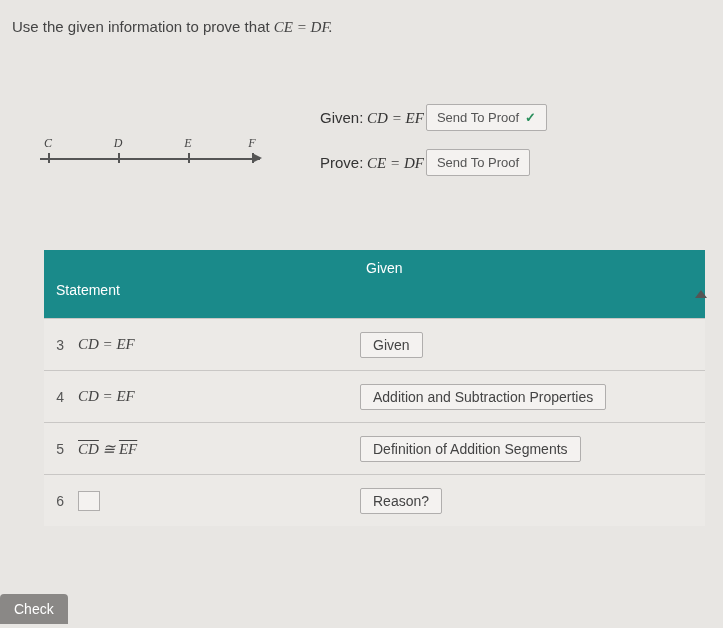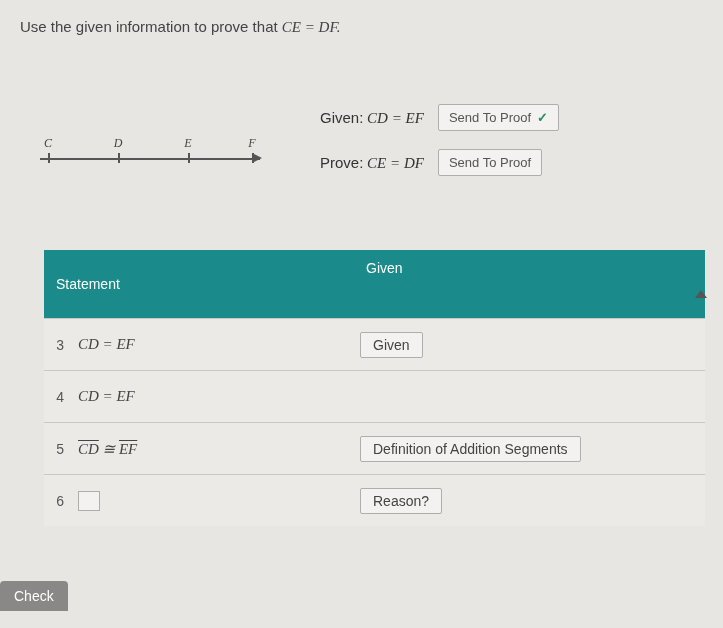--- a/index.html
+++ b/index.html
@@ -9,21 +9,20 @@
       width: 723px;
       height: 628px;
       overflow: hidden;
       position: relative;
       color: #333;
     }
     .instruction {
       padding: 18px 20px 8px 12px;
       font-size: 15px;
       color: #444;
-      margin-left: 8px;
     }
     .instruction .math { font-style: italic; font-family: 'Times New Roman', serif; }
     .figure-area {
       display: flex;
       align-items: flex-start;
       padding: 60px 20px 20px 40px;
       gap: 60px;
     }
     .number-line {
       position: relative;
@@ -59,21 +58,21 @@
       font-family: 'Times New Roman', serif;
       color: #444;
       transform: translateX(-50%);
     }
     .given-prove {
       display: flex;
       flex-direction: column;
       gap: 18px;
       font-size: 15px;
     }
-    .gp-row { display: flex; align-items: center; gap: 14px; }
+    .gp-row { display: flex; align-items: center; gap: 2px; }
     .gp-text { font-family: 'Times New Roman', serif; color: #333; white-space: nowrap; }
     .gp-text .lbl { font-family: Arial, sans-serif; }
     .gp-text i { font-style: italic; }
     .send-btn {
       border: 1px solid #b0aead;
       background: #f4f2f0;
       padding: 5px 10px;
       font-size: 13px;
       color: #555;
       border-radius: 2px;
@@ -89,21 +88,21 @@
     .proof-table {
       margin: 50px 18px 0 44px;
       position: relative;
     }
     .pt-header {
       display: flex;
       background: #1a8a8a;
       color: #fff;
       font-size: 14px;
     }
-    .pt-col-stmt { width: 310px; padding: 26px 12px; }
+    .pt-col-stmt { width: 310px; padding: 20px 12px; margin-top: 12px; }
     .pt-col-reason { flex: 1; padding: 10px 12px; }
     .pt-row {
       display: flex;
       align-items: center;
       border-top: 1px solid #c9c7c5;
       min-height: 52px;
       background: #eceae7;
     }
     .pt-row:first-of-type { border-top: none; }
     .pt-num {
@@ -148,21 +147,21 @@
       position: absolute;
       right: -2px;
       top: 40px;
       width: 0; height: 0;
       border-left: 6px solid transparent;
       border-right: 6px solid transparent;
       border-bottom: 8px solid #555;
     }
     .check-btn-wrap {
       position: absolute;
-      left: 0; bottom: 17px;
+      left: 0; bottom: 4px;
     }
     .check-btn {
       background: #8a8886;
       color: #fff;
       border: none;
       border-radius: 4px 4px 0 0;
       padding: 7px 14px;
       font-size: 14px;
       cursor: pointer;
     }
@@ -222,20 +221,23 @@
     <div class="pt-num">3</div>
     <div class="pt-stmt">CD = EF</div>
     <div class="pt-reason">
       <span class="reason-box">Given</span>
     </div>
   </div>
 
   <div class="pt-row">
     <div class="pt-num">4</div>
     <div class="pt-stmt">CD = EF</div>
+    <div class="pt-reason">
+      <span class="reason-box">Addition and Subtraction Properties</span>
+    </div>
   </div>
 
   <div class="pt-row">
     <div class="pt-num">5</div>
     <div class="pt-stmt"><span class="overline">CD</span> ≅ <span class="overline">EF</span></div>
     <div class="pt-reason">
       <span class="reason-box">Definition of Addition Segments</span>
     </div>
   </div>
 

